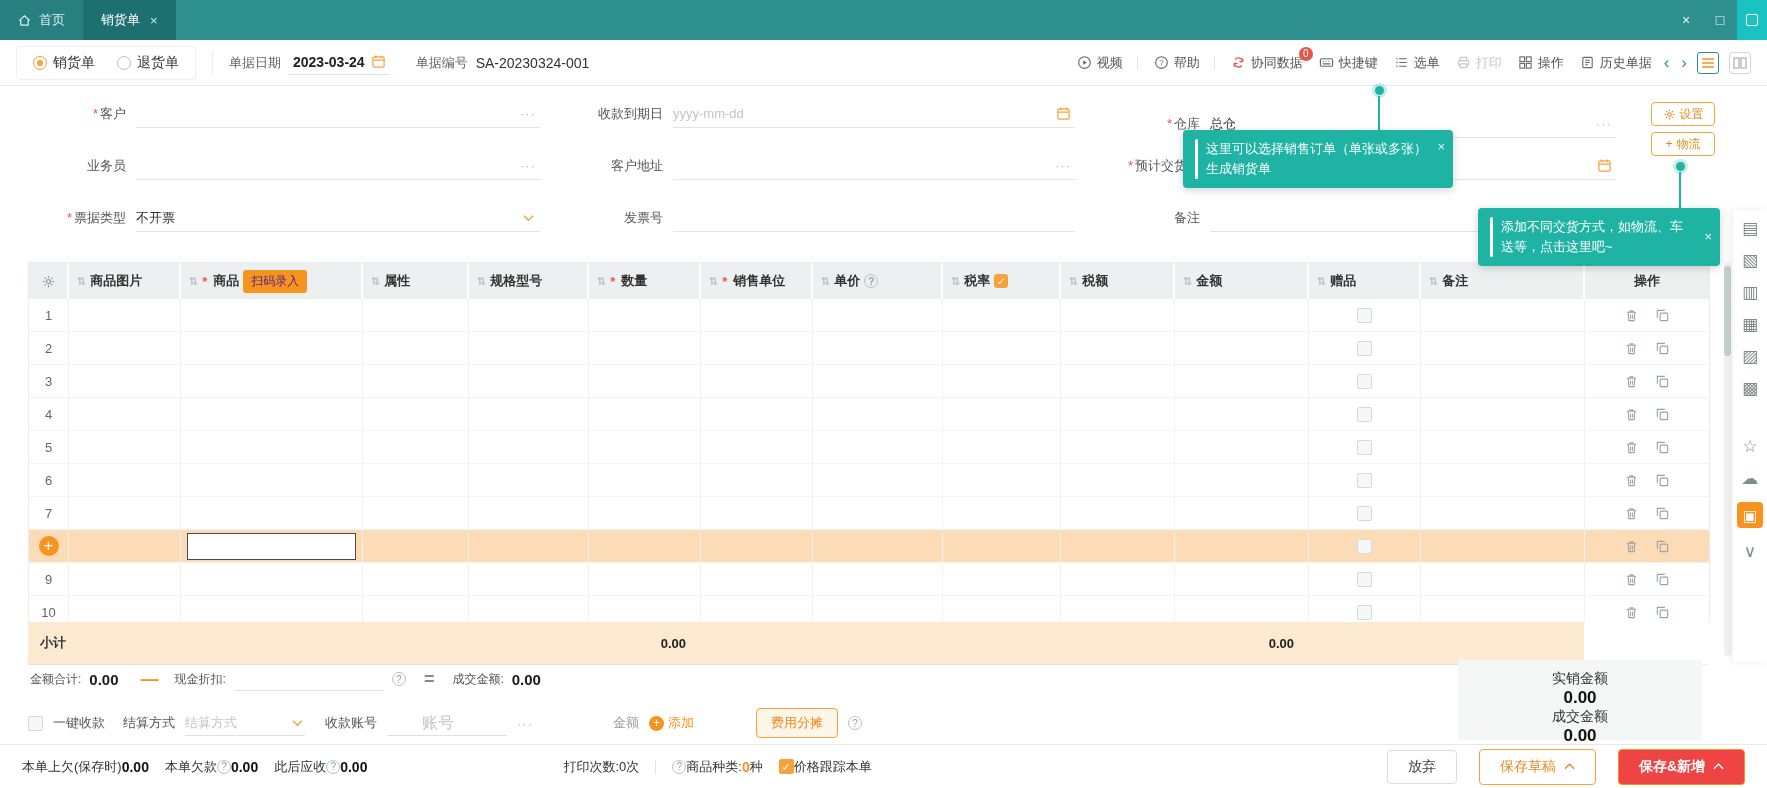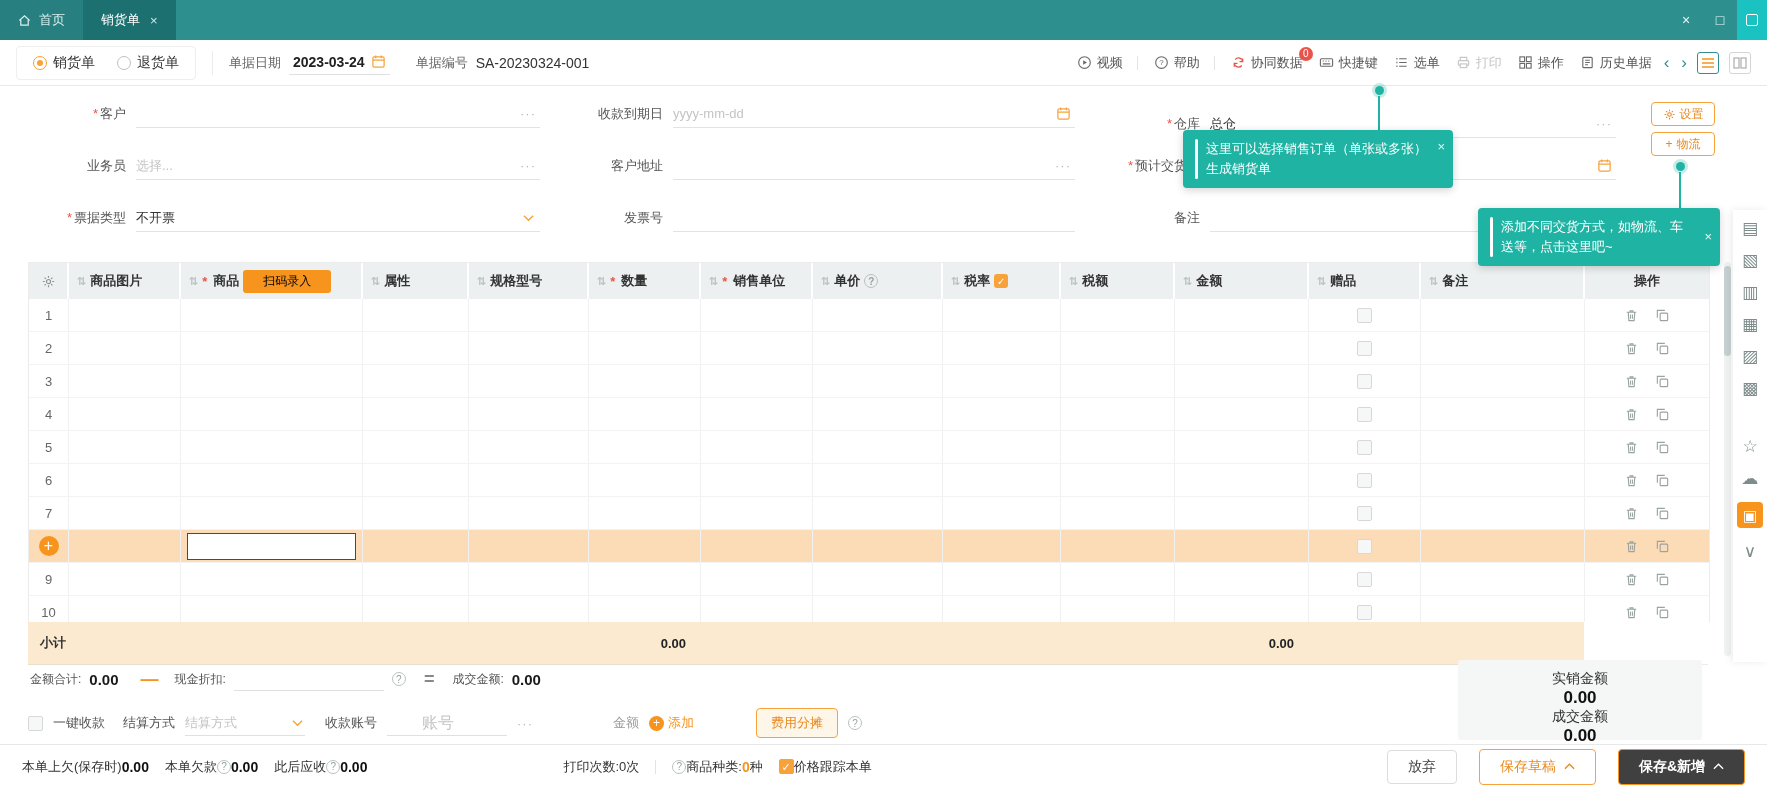--- a/index.html
+++ b/index.html
@@ -64,21 +64,21 @@
 
   
   .items-area { position: absolute; top: 262px; left: 28px; width: 1682px; }
   .tbl-wrapper { height: 360px; overflow: hidden; border: 1px solid #ECECEC; border-bottom: none; }
   table.grid { border-collapse: separate; border-spacing: 0; table-layout: fixed; width: 1680px; font-size: 13px; color: #333; }
   .grid th { height: 36px; background: #EDF0F0; font-weight: bold; font-size: 13px; color: #333; border-right: 2px solid #fff; padding: 0; }
   .grid th:last-child { border-right: none; }
   .hc { display: flex; align-items: center; gap: 4px; padding: 0 8px; }
   .hc.center { justify-content: center; }
   .sort { color: #B9C2C2; font-size: 11px; }
-  .scan-btn { background: #F7941E; color: #000000; font-size: 12px; border: none; border-radius: 3px; padding: 3px 20px; cursor: pointer; font-family: inherit; white-space: nowrap; }
+  .scan-btn { background: #F7941E; color: #4c1d95; font-size: 12px; border: none; border-radius: 3px; padding: 3px 8px; cursor: pointer; font-family: inherit; white-space: nowrap; }
   .qmark { display: inline-flex; width: 14px; height: 14px; border: 1px solid #B9C2C2; border-radius: 50%; color: #98A2A2; font-size: 10px; align-items: center; justify-content: center; flex: none; }
   .edit-badge { display: inline-flex; width: 14px; height: 14px; background: #F7A23B; border-radius: 3px; color: #fff; font-size: 10px; align-items: center; justify-content: center; flex: none; }
   .grid td { height: 33px; border-right: 1px solid #F1F1F1; border-bottom: 1px solid #F3F3F3; padding: 0 6px; }
   .grid td:last-child { border-right: none; }
   .c-no { text-align: center; color: #666; }
   .c-gift, .c-op { text-align: center; }
   .chk { display: inline-block; width: 15px; height: 15px; border: 1px solid #D8D8D8; background: #F6F7F7; border-radius: 2px; vertical-align: middle; cursor: pointer; }
   .chk.checked { background: #F7A23B; border-color: #F7A23B; color: #fff; font-size: 11px; line-height: 15px; text-align: center; }
   .opicon { width: 15px; height: 15px; display: inline-block; vertical-align: middle; cursor: pointer; }
   .opicon + .opicon { margin-left: 12px; }
@@ -120,21 +120,21 @@
   .statusbar { position: absolute; left: 0; right: 0; top: 744px; height: 44px; background: #fff; border-top: 1px solid #E8E8E8; display: flex; align-items: center; padding: 0 22px; gap: 16px; }
   .sb-group { display: flex; align-items: center; gap: 0; white-space: nowrap; }
   .sb-label { color: #333; font-size: 13px; }
   .sb-val { color: #111; font-size: 14px; font-weight: bold; }
   .sb-val.orange { color: #F7941E; }
   .sb-pipe { width: 1px; height: 14px; background: #E3E3E3; }
   .sb-btns { margin-left: auto; display: flex; align-items: center; gap: 22px; }
   .btn { height: 34px; border-radius: 4px; font-size: 14px; font-family: inherit; cursor: pointer; display: flex; align-items: center; gap: 8px; padding: 0 20px; }
   .btn-plain { background: #fff; border: 1px solid #DCDCDC; color: #444; }
   .btn-outline { background: #fff; border: 1px solid #F7A23B; color: #E8891F; height: 36px; }
-  .btn-solid { background: #404040; border: 1px solid #F7941E; color: #fff; height: 36px; font-weight: bold; }
+  .btn-solid { background: #ef4444; border: 1px solid #F7941E; color: #fff; height: 36px; font-weight: bold; }
   .chevup { width: 11px; height: 7px; }
 
   
   .right-rail { position: absolute; right: 0; top: 210px; width: 34px; height: 452px; background: #fff; box-shadow: -2px 0 8px rgba(0,0,0,.08); display: flex; flex-direction: column; align-items: center; padding-top: 10px; gap: 15px; z-index: 20; }
   .rail-icon { color: #7E8C8C; font-size: 17px; line-height: 1; cursor: pointer; }
   .rail-icon.gap-top { margin-top: 26px; }
   .rail-icon.accent { width: 26px; height: 26px; background: #F7941E; border-radius: 4px; color: #fff; display: flex; align-items: center; justify-content: center; font-size: 15px; }
 </style>
 </head>
 <body>
@@ -290,21 +290,20 @@
       <span class="flabel" style="width:80px"><span class="star">*</span><span>仓库</span></span>
       <div class="finput">
           <span class="fval">总仓</span>
           <span class="more-dots">···</span>
         </div>
     </div>
 
     <div class="field" style="left:56px;top:66px;width:484px">
       <span class="flabel" style="width:70px">业务员</span>
       <div class="finput">
-          <input placeholder="选择..." style="">
           <span class="more-dots">···</span>
         </div>
     </div>
     <div class="field" style="left:585px;top:66px;width:490px">
       <span class="flabel" style="width:78px">客户地址</span>
       <div class="finput">
           <input style="">
           <span class="more-dots">···</span>
         </div>
     </div>

